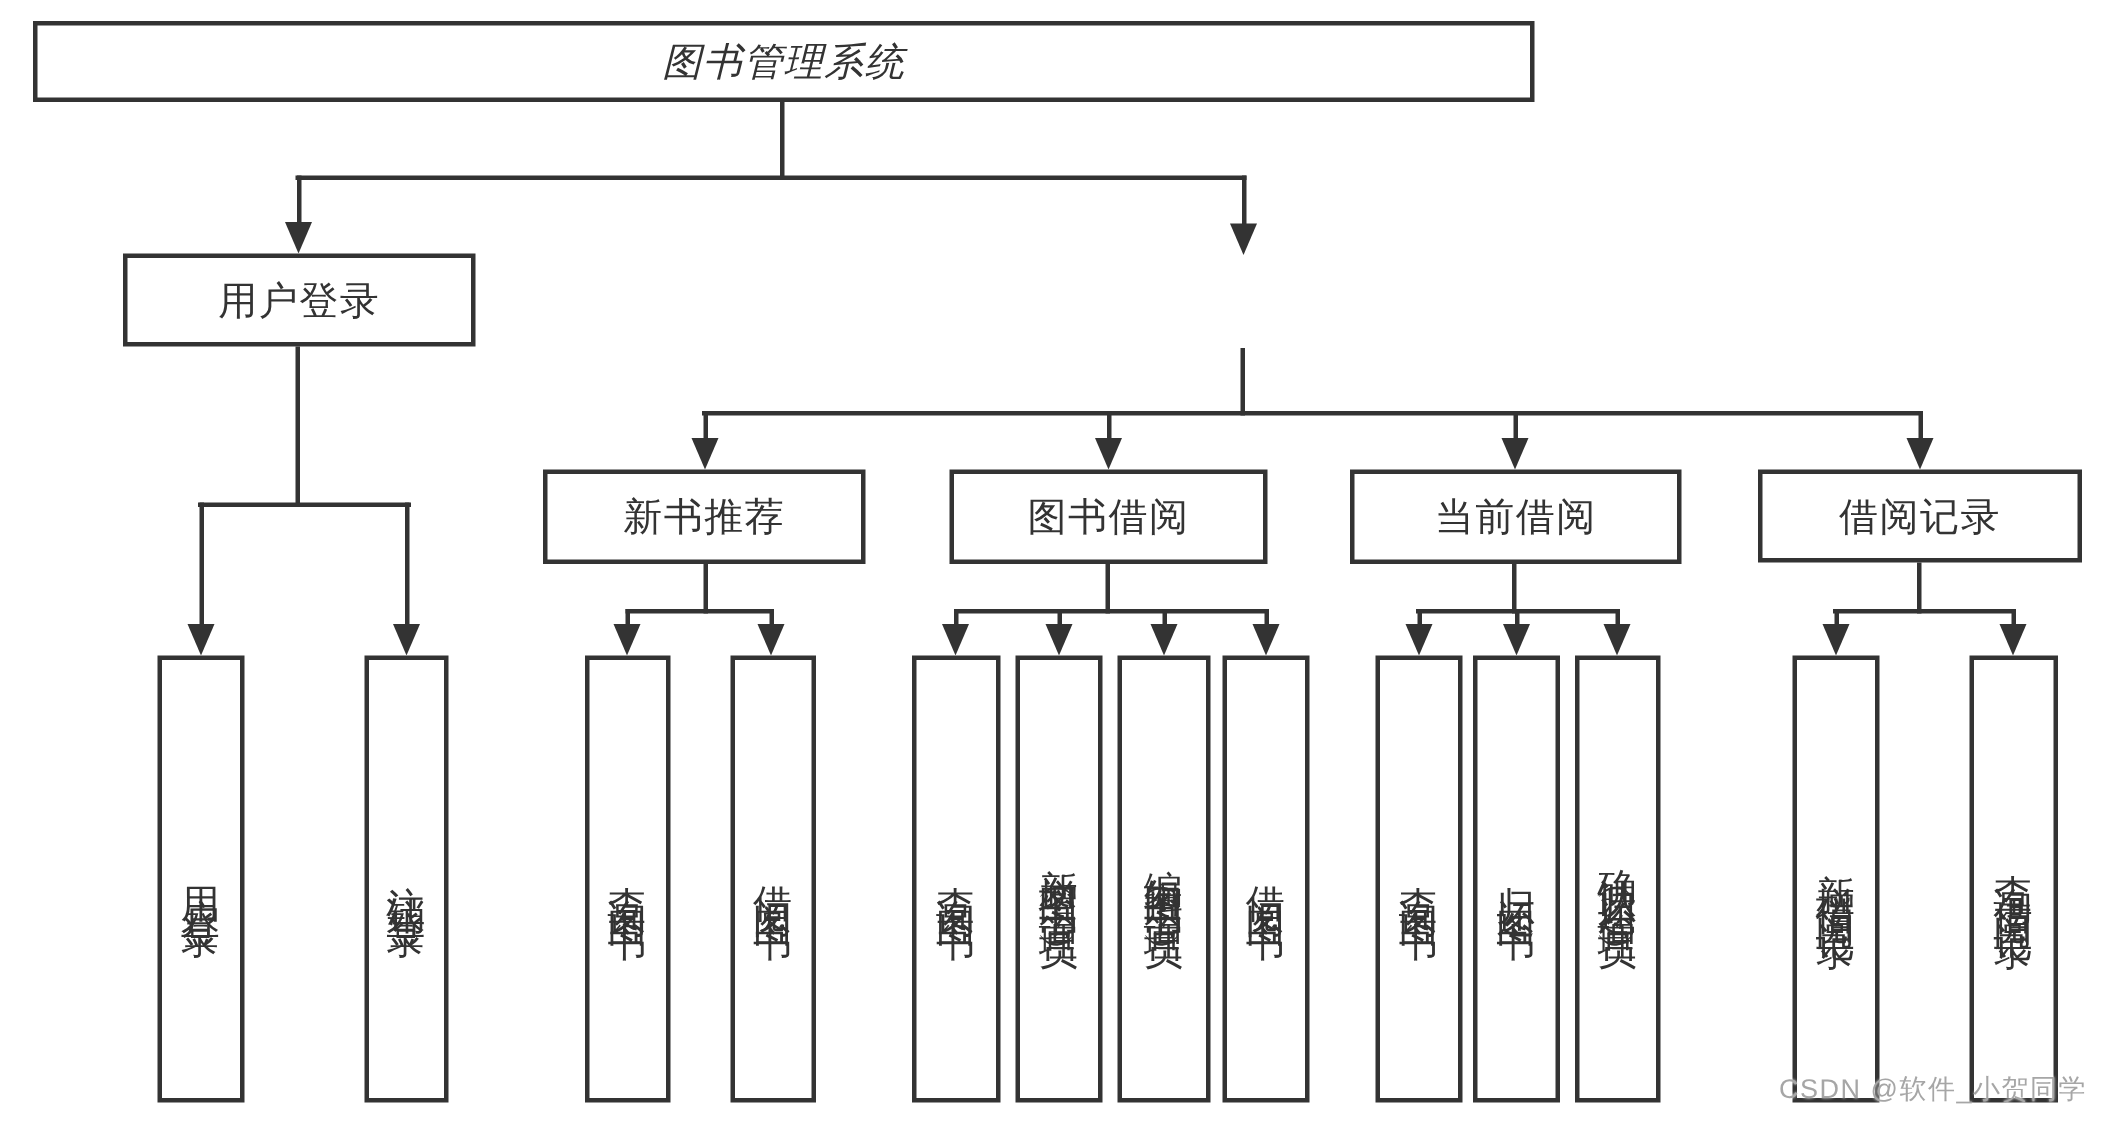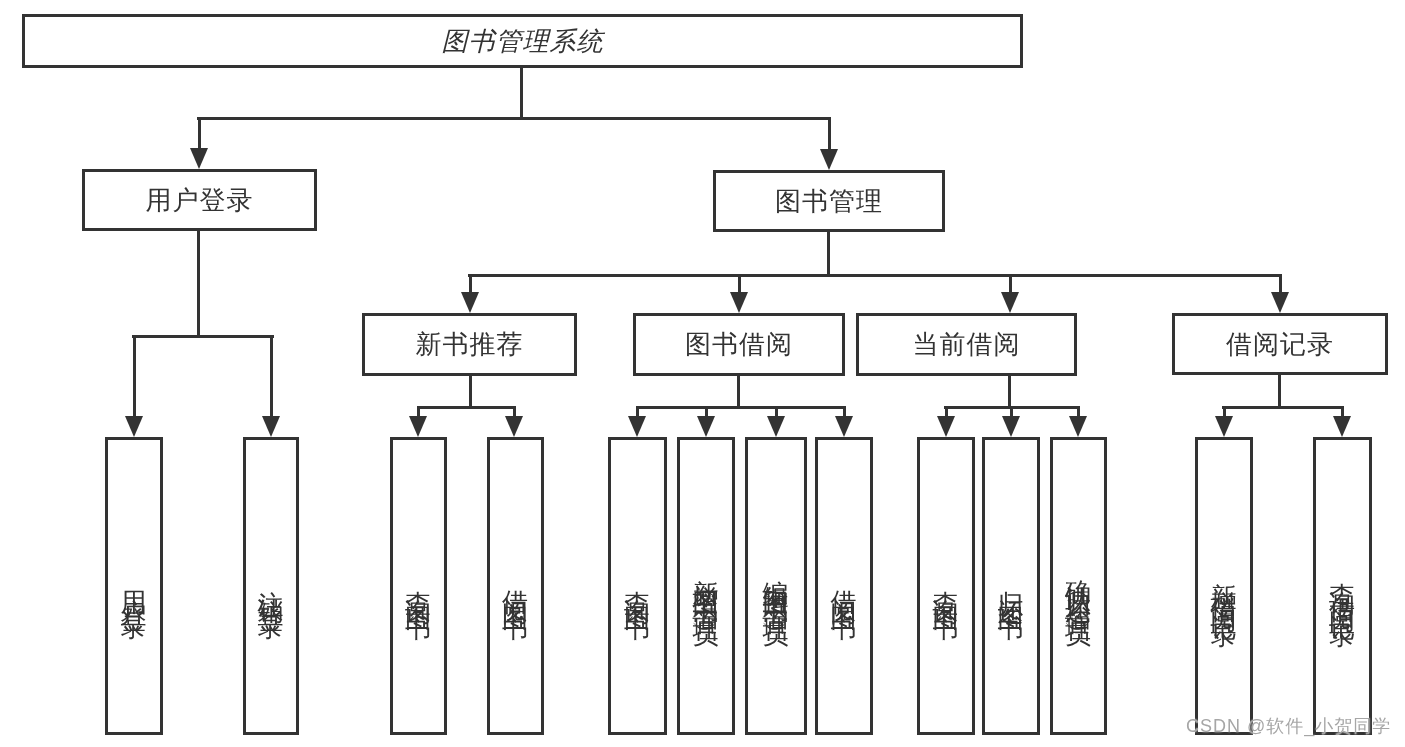--- a/index.html
+++ b/index.html
@@ -56,43 +56,40 @@
   </div>
 
   <div class="vline" style="left:520px;top:68px;height:52px;"></div>
   <div class="hline" style="left:197px;top:117px;width:634px;"></div>
   <div class="arrow-drop" style="left:190px;top:117px;height:52px;"></div>
   <div class="arrow-drop" style="left:820px;top:117px;height:53px;"></div>
 
   <div class="hbox" style="left:82px;top:169px;width:235px;height:62px;">
     <span>用户登录</span>
   </div>
-  <div class="hbox" style="left:713px;top:170px;width:232px;height:62px;">
-    <span>图书管理</span>
-  </div>
 
   <div class="vline" style="left:197px;top:231px;height:107px;"></div>
   <div class="hline" style="left:132px;top:335px;width:142px;"></div>
   <div class="arrow-drop" style="left:125px;top:335px;height:102px;"></div>
   <div class="arrow-drop" style="left:262px;top:335px;height:102px;"></div>
 
   <div class="vline" style="left:827px;top:232px;height:45px;"></div>
   <div class="hline" style="left:468px;top:274px;width:814px;"></div>
   <div class="arrow-drop" style="left:461px;top:274px;height:39px;"></div>
   <div class="arrow-drop" style="left:730px;top:274px;height:39px;"></div>
   <div class="arrow-drop" style="left:1001px;top:274px;height:39px;"></div>
   <div class="arrow-drop" style="left:1271px;top:274px;height:39px;"></div>
 
   <div class="hbox" style="left:362px;top:313px;width:215px;height:63px;">
     <span>新书推荐</span>
   </div>
   <div class="hbox" style="left:633px;top:313px;width:212px;height:63px;">
     <span>图书借阅</span>
   </div>
-  <div class="hbox" style="left:856px;top:313px;width:221px;height:63px;">
+  <div class="hbox" style="left:900px;top:313px;width:221px;height:63px;">
     <span>当前借阅</span>
   </div>
   <div class="hbox" style="left:1172px;top:313px;width:216px;height:62px;">
     <span>借阅记录</span>
   </div>
 
   <div class="vline" style="left:469px;top:376px;height:33px;"></div>
   <div class="hline" style="left:417px;top:406px;width:99px;"></div>
   <div class="arrow-drop" style="left:409px;top:406px;height:31px;"></div>
   <div class="arrow-drop" style="left:505px;top:406px;height:31px;"></div>

